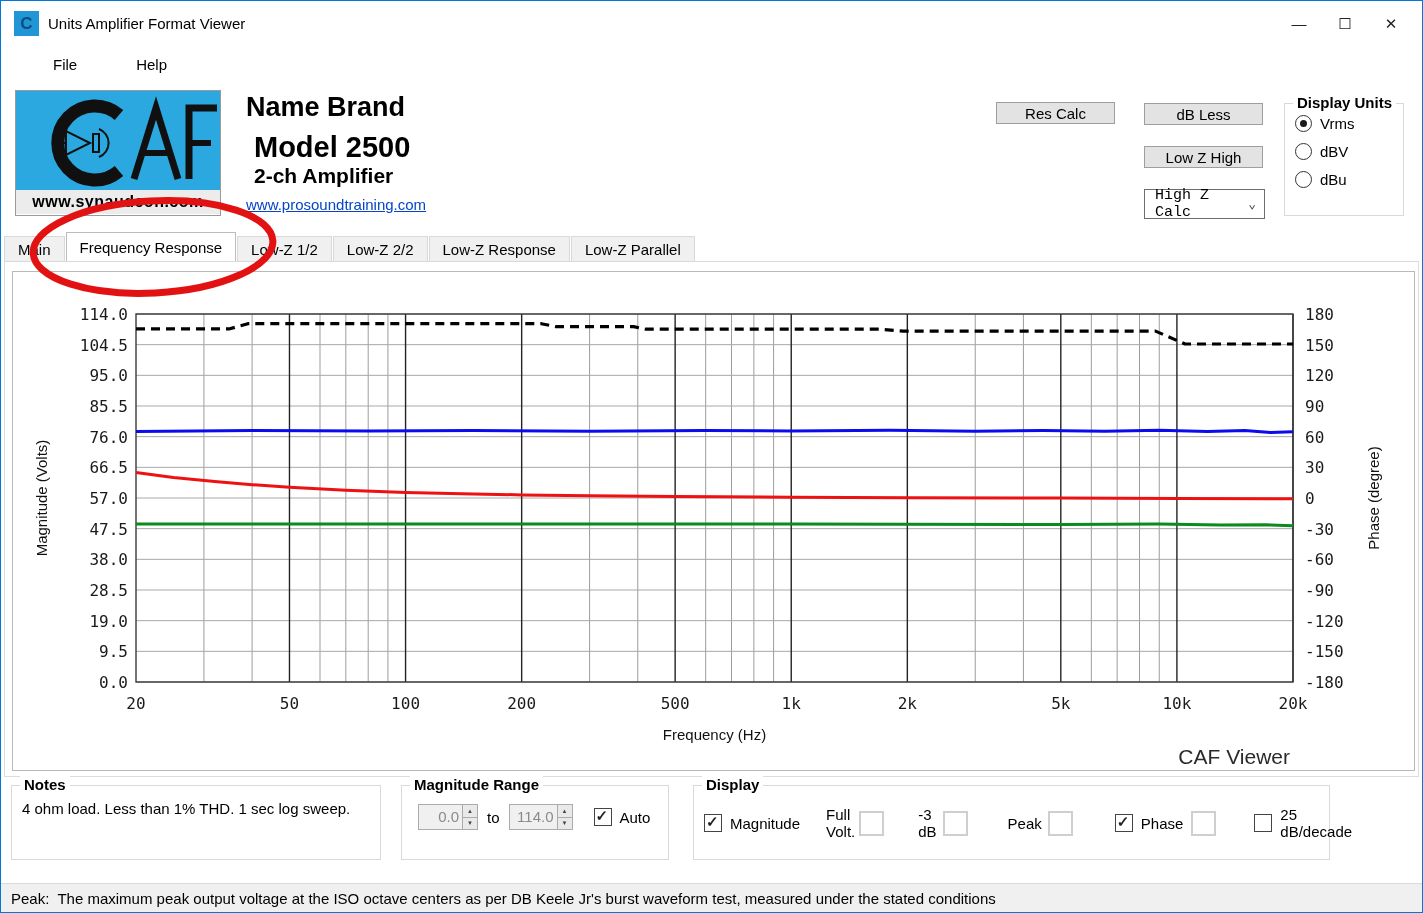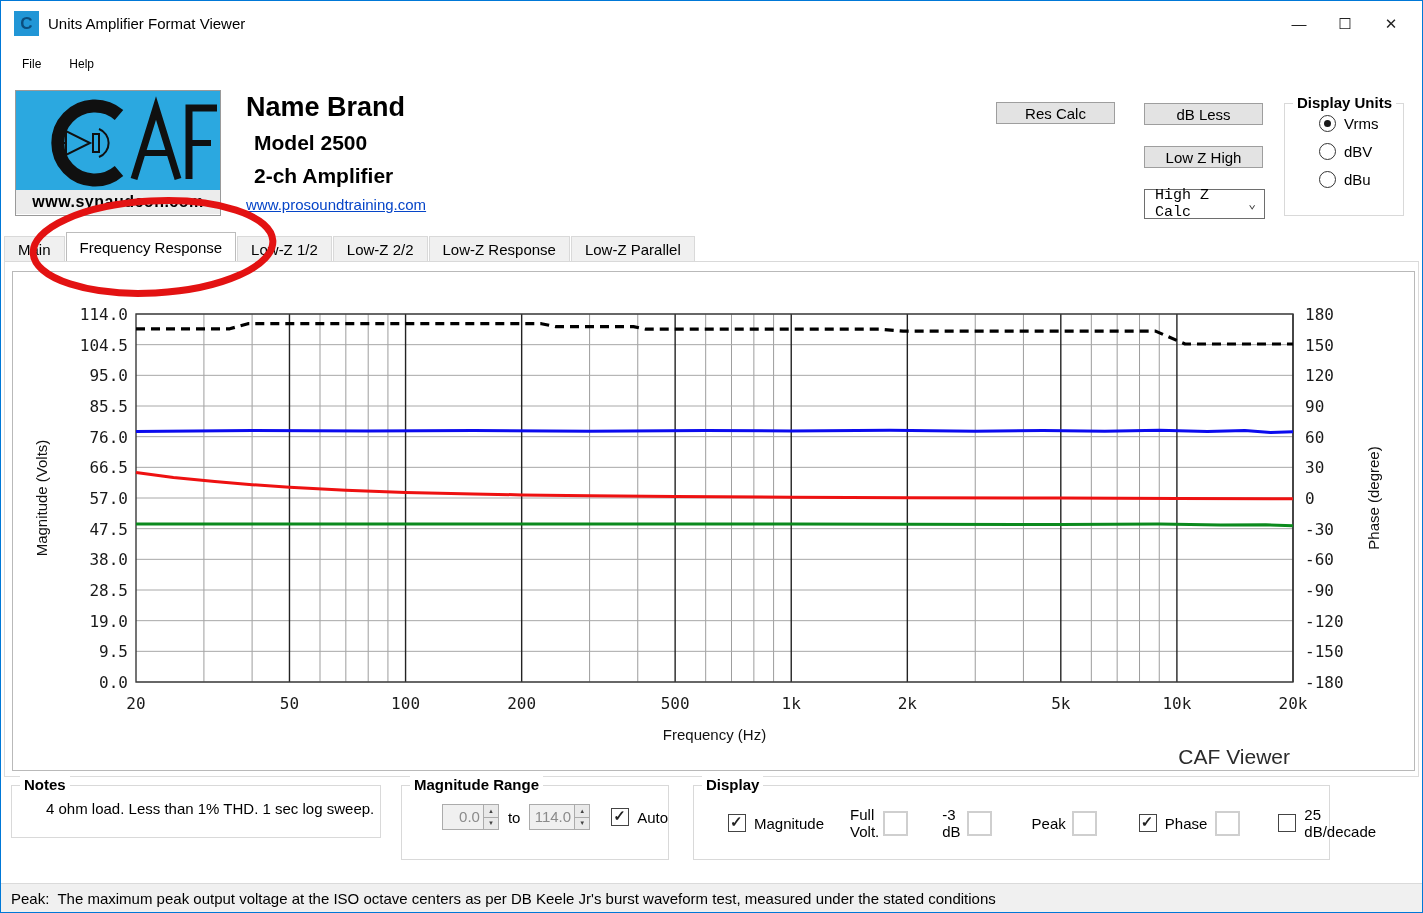--- a/index.html
+++ b/index.html
@@ -13,36 +13,36 @@
   .titlebar { height:45px; display:flex; align-items:center; padding-left:13px; background:#fff; }
   .app-icon { width:25px; height:25px; background:#2196d6; color:#0b4e7e; font-weight:bold;
     display:flex; align-items:center; justify-content:center; font-size:17px; }
   .title-text { margin-left:9px; font-size:15px; }
   .win-controls { margin-left:auto; display:flex; height:100%; }
   .win-btn { width:46px; height:100%; display:flex; align-items:center; justify-content:center;
     font-size:15px; color:#222; cursor:default; }
   .win-btn.close { margin-right:8px; }
   
   .menubar { height:36px; display:flex; align-items:center; gap:28px; padding-left:21px; background:#fff; }
-  .menu-item { font-size:12px; }
+  .menu-item { font-size:15px;margin-left:31px; }
   
   .header { position:relative; height:150px; background:#fff; }
   .logo { position:absolute; left:14px; top:8px; width:206px; height:126px; border:1px solid #9a9a9a; }
   .logo-strip-text { position:absolute; left:0; right:0; bottom:1px; height:24px; background:#ececec;
     text-align:center; font-weight:bold; font-size:16px; line-height:23px; letter-spacing:.5px; }
   .brand { position:absolute; left:245px; top:10px; font-size:27px; font-weight:bold; }
-  .model { position:absolute; left:253px; top:49px; font-size:21px; font-weight:bold; }
+  .model { position:absolute; left:253px; top:49px; font-size:29px; font-weight:bold; }
   .channels { position:absolute; left:253px; top:82px; font-size:21px; font-weight:bold; }
   .weblink { position:absolute; left:245px; top:114px; font-size:15px; color:#0645c8; text-decoration:underline; }
   .btn { position:absolute; width:119px; height:22px; background:#e3e3e3; border:1px solid #9e9e9e;
     font-size:15px; display:flex; align-items:center; justify-content:center; }
   .combo { position:absolute; width:121px; height:30px; background:#fff; border:1px solid #6e6e6e;
     font-size:15px; display:flex; align-items:center; justify-content:space-between; padding:0 8px 0 10px; }
   .combo .chev { font-size:13px; color:#333; }
-  .groupbox { position:absolute; border:1px solid #d9d9d9; background:#fff;padding-left:24px; }
+  .groupbox { position:absolute; border:1px solid #d9d9d9; background:#fff; }
   .groupbox > .gb-label { position:absolute; top:-10px; left:8px; background:#fff; padding:0 4px;
     font-weight:bold; font-size:15px; white-space:nowrap; }
   .radio-row { display:flex; align-items:center; gap:8px; margin:11px 0 0 10px; }
   .radio { width:17px; height:17px; border:1.5px solid #333; border-radius:50%; position:relative; background:#fff; }
   .radio.checked::after { content:""; position:absolute; left:3.5px; top:3.5px; width:7px; height:7px;
     border-radius:50%; background:#1a1a1a; }
   
   .tabstrip { position:relative; height:29px; padding-left:3px; display:flex; align-items:flex-end; }
   .tab { height:25px; padding:0 13px; background:#f0f0f0; border:1px solid #d9d9d9; border-bottom:none;
     font-size:15px; display:flex; align-items:center; margin-right:1px; }
@@ -254,21 +254,21 @@
           <polyline points="123.0,56.8 216.7,56.8 234.9,51.7 528.4,51.7 542.7,54.6 620.5,54.6 632.9,57.2 867.1,57.2 890.1,59.1 1142.5,59.1 1172.1,72.0 1280.0,72.0" fill="none" stroke="#000000" stroke-width="3.2" stroke-linejoin="round" stroke-dasharray="9 6"></polyline>
           <text x="34" y="226" text-anchor="middle" class="axtitle" transform="rotate(-90 34 226)">Magnitude (Volts)</text>
           <text x="1366" y="226" text-anchor="middle" class="axtitle" transform="rotate(-90 1366 226)">Phase (degree)</text>
           <text x="701.5" y="468" text-anchor="middle" class="axtitle">Frequency (Hz)</text>
           <text x="1277" y="492" text-anchor="end" class="watermark">CAF Viewer</text>
         </svg>
     </div>
   </div>
 
   <div class="bottom">
-    <div class="groupbox" style="left:10px; top:8px; width:370px; height:53px;">
+    <div class="groupbox" style="left:10px; top:8px; width:370px; height:75px;">
       <span class="gb-label">Notes</span>
       <div class="notes-text">4 ohm load. Less than 1% THD. 1 sec log sweep.</div>
     </div>
 
     <div class="groupbox" style="left:400px; top:8px; width:268px; height:75px;">
       <span class="gb-label">Magnitude Range</span>
       <div class="mr-row">
         <div class="spinner">
           <span class="spin-val">0.0</span>
           <span class="spin-btns">

